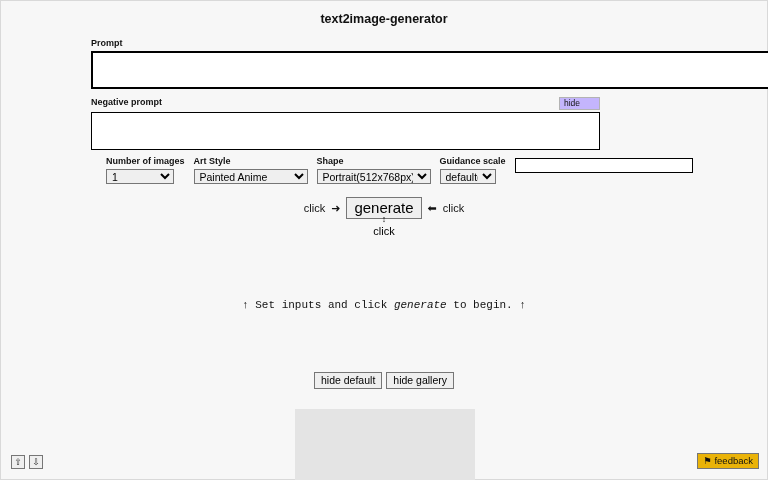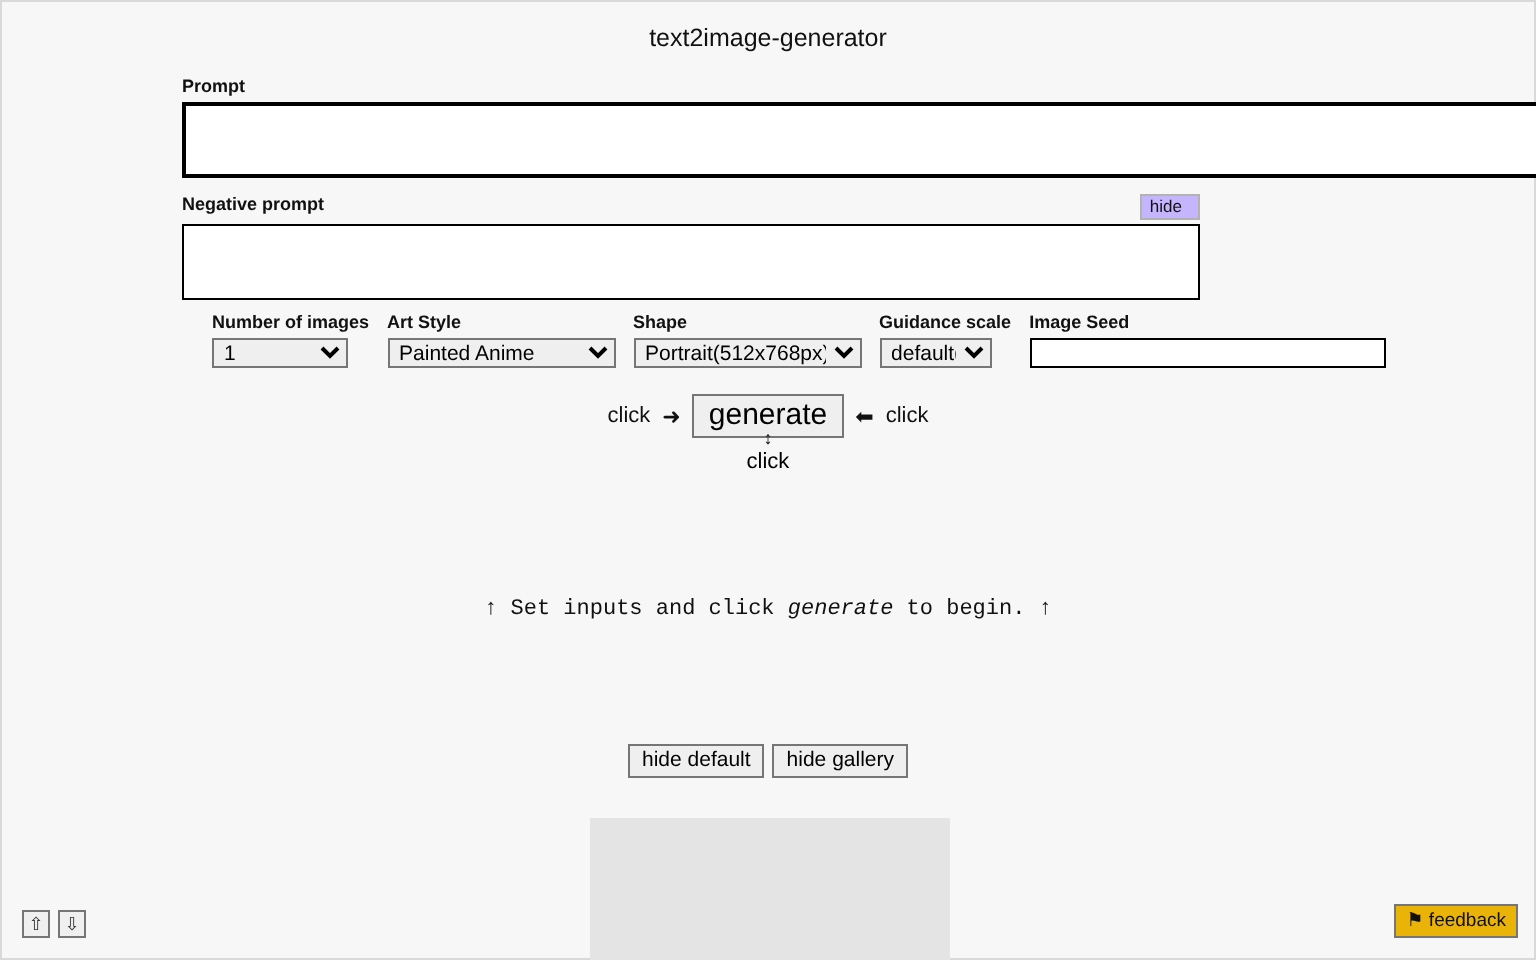--- a/index.html
+++ b/index.html
@@ -23,21 +23,21 @@
     box-sizing: border-box;
     border: 1px solid #d9d9d9;
   }
   .app-title {
     position: absolute;
     top: 11px;
     left: 0;
     width: 100%;
     text-align: center;
     font-size: 12.5px;
-    font-weight: normal;
+    font-weight: bold;
     color: #111;
   }
   .field-label {
     font-size: 9px;
     font-weight: bold;
     color: #111;
     line-height: 11px;
   }
   
   .prompt-block {
@@ -68,21 +68,21 @@
   }
   .neg-head {
     display: flex;
     justify-content: space-between;
     align-items: flex-start;
   }
   .hide-btn {
     font-size: 8.5px;
     background: #c4b5fd;
     border: 1px solid #b3b3b3;
-    padding: 0px 8px 1px 4px;
+    padding: 0px 19px 1px 4px;
     line-height: 10px;
     color: #111;
     cursor: pointer;
   }
   .neg-area {
     width: 100%;
     height: 38px;
     box-sizing: border-box;
     border: 1px solid #000;
     background: #ffffff;
@@ -298,21 +298,20 @@
         <option>Portrait(512x768px)</option>
       </select>
     </div>
     <div class="ctrl">
       <div class="field-label">Guidance scale</div>
       <select class="sel-guidance">
         <option>default(7)</option>
       </select>
     </div>
     <div class="ctrl">
-      <div class="field-label">Image Seed</div>
       <input type="text" class="inp-seed" placeholder="" style="">
     </div>
   </div>
 
   <div class="gen-row">
     <span class="click-word">click</span>
     <span class="arrow">➜</span>
     <button class="generate-btn">generate</button>
     <span class="arrow">⬅</span>
     <span class="click-word">click</span>

